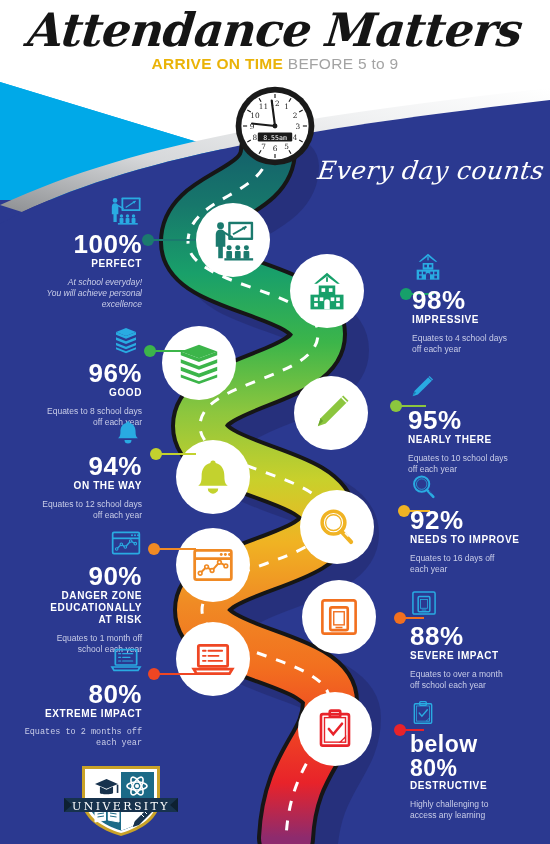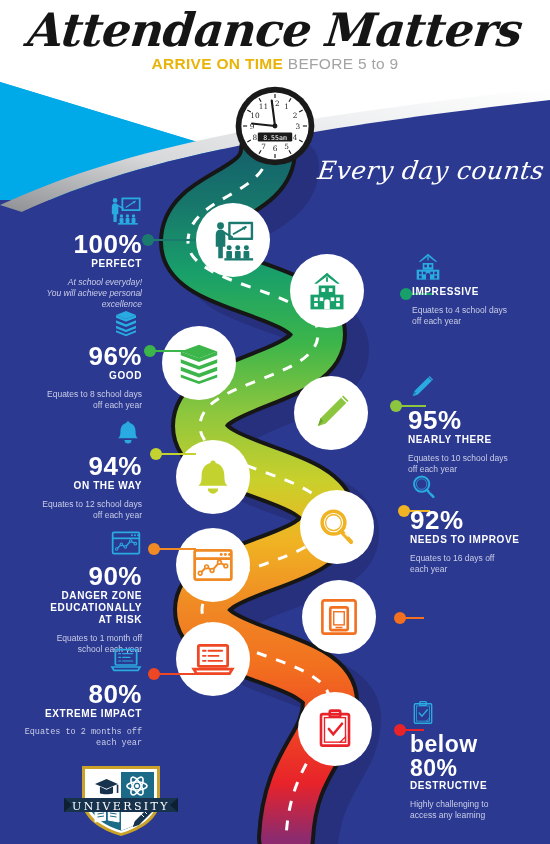--- a/index.html
+++ b/index.html
@@ -458,26 +458,27 @@
       <g fill="#2b3990">
         <rect x="10.5" y="29" width="4" height="4"></rect>
           <rect x="16.5" y="29" width="4" height="4"></rect>
         <rect x="27.5" y="29" width="4" height="4"></rect>
           <rect x="33.5" y="29" width="4" height="4"></rect>
         <rect x="10.5" y="35" width="4" height="4"></rect>
           <rect x="33.5" y="35" width="4" height="4"></rect>
         <path d="M21,41 l0,-7 a3,3 0 0 1 6,0 l0,7 z"></path>
       </g>
     </svg>
+    <div class="e-pct">98%</div>
     <div class="e-label">IMPRESSIVE</div>
     <div class="e-desc" style="white-space: pre-line;">Equates to 4 school days
 off each year</div>
   </div>
 
-  <div class="entry left" style="left:26px;top:308px;width:116px;text-align:right;">
+  <div class="entry left" style="left:26px;top:325px;width:116px;text-align:right;">
     <svg class="e-icon" width="32" height="30" viewBox="0 0 48 44">
       <g fill="#29abe2">
         <path d="M9,10 L24,4 L39,10 L24,16 Z"></path>
         <path d="M9,10 L9,14 L24,20 L39,14 L39,10 L24,16 Z"></path>
         <path d="M9,18 L24,24 L39,18 L39,22 L24,28 L9,22 Z"></path>
         <path d="M9,26 L24,32 L39,26 L39,30 L24,36 L9,30 Z"></path>
         <path d="M9,33 L24,39 L39,33 L39,36 L24,42 L9,36 Z"></path>
       </g>
     </svg>
     <div class="e-pct">96%</div>
@@ -541,20 +542,32 @@
       </g>
     </svg>
     <div class="e-pct">90%</div>
     <div class="e-label" style="white-space:pre-line;">DANGER ZONE
 EDUCATIONALLY
 AT RISK</div>
     <div class="e-desc" style="white-space: pre-line;">Equates to 1 month off
 school each year</div>
   </div>
 
+  <div class="entry right" style="left:410px;top:588px;width:126px;">
+    <svg class="e-icon" width="28" height="28" viewBox="0 0 48 48">
+      <rect x="5" y="5" width="38" height="38" rx="2.5" fill="none" stroke="#29abe2" stroke-width="2.6"></rect>
+      <rect x="14" y="13" width="20" height="26" rx="2" fill="none" stroke="#29abe2" stroke-width="2.6"></rect>
+      <rect x="18" y="18" width="12" height="15" fill="none" stroke="#29abe2" stroke-width="1.4"></rect>
+      <line x1="20" y1="36" x2="28" y2="36" stroke="#29abe2" stroke-width="1.6"></line>
+    </svg>
+    <div class="e-pct">88%</div>
+    <div class="e-label">SEVERE IMPACT</div>
+    <div class="e-desc" style="white-space: pre-line;">Equates to over a month
+off  school each year</div>
+  </div>
 
   <div class="entry left" style="left:22px;top:646px;width:120px;">
     <svg class="e-icon" width="32" height="28" viewBox="0 0 48 42">
       <rect x="8" y="4" width="32" height="23" rx="1.5" fill="none" stroke="#29abe2" stroke-width="2.6"></rect>
       <g stroke="#29abe2" stroke-width="1.8" stroke-linecap="round">
         <line x1="13" y1="10" x2="16" y2="10"></line>
           <line x1="19" y1="10" x2="34" y2="10"></line>
         <line x1="13" y1="15.5" x2="16" y2="15.5"></line>
           <line x1="19" y1="15.5" x2="30" y2="15.5"></line>
         <line x1="13" y1="21" x2="16" y2="21"></line>

